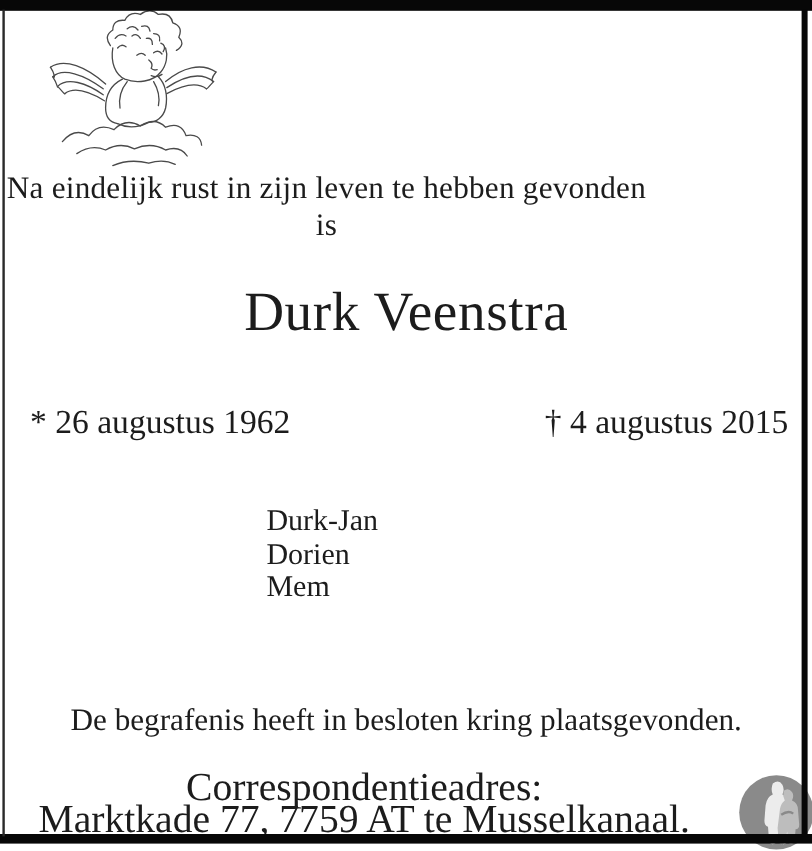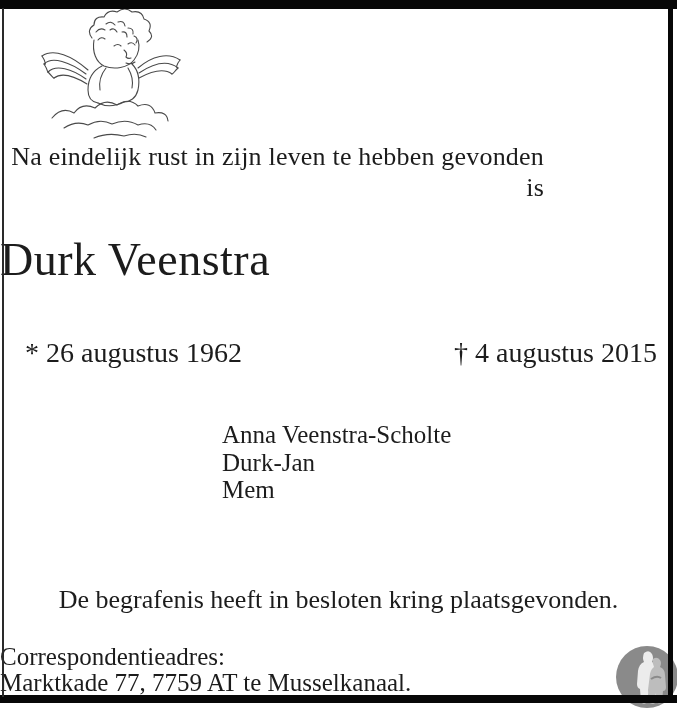--- a/index.html
+++ b/index.html
@@ -19,26 +19,27 @@
   .frame-left   { left: 2px; top: 8px; width: 2px; height: 689px; background: #2a2a2a; z-index: 9; }
   .frame-right  { left: 668px; top: 8px; width: 5px; height: 689px; background: #070707; z-index: 9; }
 
   
   .angel { left: 36px; top: 6px; width: 150px; height: 138px; }
   .angel svg { width: 100%; height: 100%; }
 
   
   .intro {
     left: 0; top: 141px; width: 544px;
-    text-align: right;
+    text-align: center;
     font-size: 26px; line-height: 31px;
     letter-spacing: 0.2px;
   }
   .deceased-name {
     left: 0; top: 234px; width: 677px;
+    text-align: center;
     font-size: 46px; line-height: 52px;
     letter-spacing: 0.5px;
   }
   .dates {
     left: 25px; top: 337px; width: 632px;
     display: flex; justify-content: space-between;
     font-size: 28px;
   }
   .relatives {
     left: 222px; top: 421px;
@@ -46,21 +47,21 @@
   }
   .rel-line { white-space: nowrap; }
   .rel-heart-line { display: flex; align-items: center; }
   .heart-svg { width: 42px; height: 36px; margin-left: 6px; transform: rotate(-8deg); margin-top: 2px; }
   .funeral {
     left: 0; top: 585px; width: 677px;
     text-align: center; font-size: 26px; font-family: Liberation Serif, serif;
   }
   .correspondence {
     left: 0; top: 644px; width: 607px;
-    font-size: 25px; line-height: 26px;
+    text-align: center; font-size: 33px; line-height: 26px;
   }
 
   
   .memorial-logo {
     left: 615px; top: 645px; width: 64px; height: 64px;
     z-index: 2;
   }
 </style>
 </head>
 <body>
@@ -111,22 +112,22 @@
 </div>
 
 <div class="abs deceased-name">Durk Veenstra</div>
 
 <div class="abs dates">
   <span>* 26 augustus 1962</span>
   <span>† 4 augustus 2015</span>
 </div>
 
 <div class="abs relatives">
-  <div class="rel-line">Anna Veenstra-Scholte</div>
   <div class="rel-line">Durk-Jan</div>
+  <div class="rel-line">Dorien</div>
   <div class="rel-line">Mem</div>
 </div>
 
 <div class="abs funeral">De begrafenis heeft in besloten kring plaatsgevonden.</div>
 
 <div class="abs correspondence">
   <div>Correspondentieadres:</div>
   <div>Marktkade 77, 7759 AT te Musselkanaal.</div>
 </div>
 

